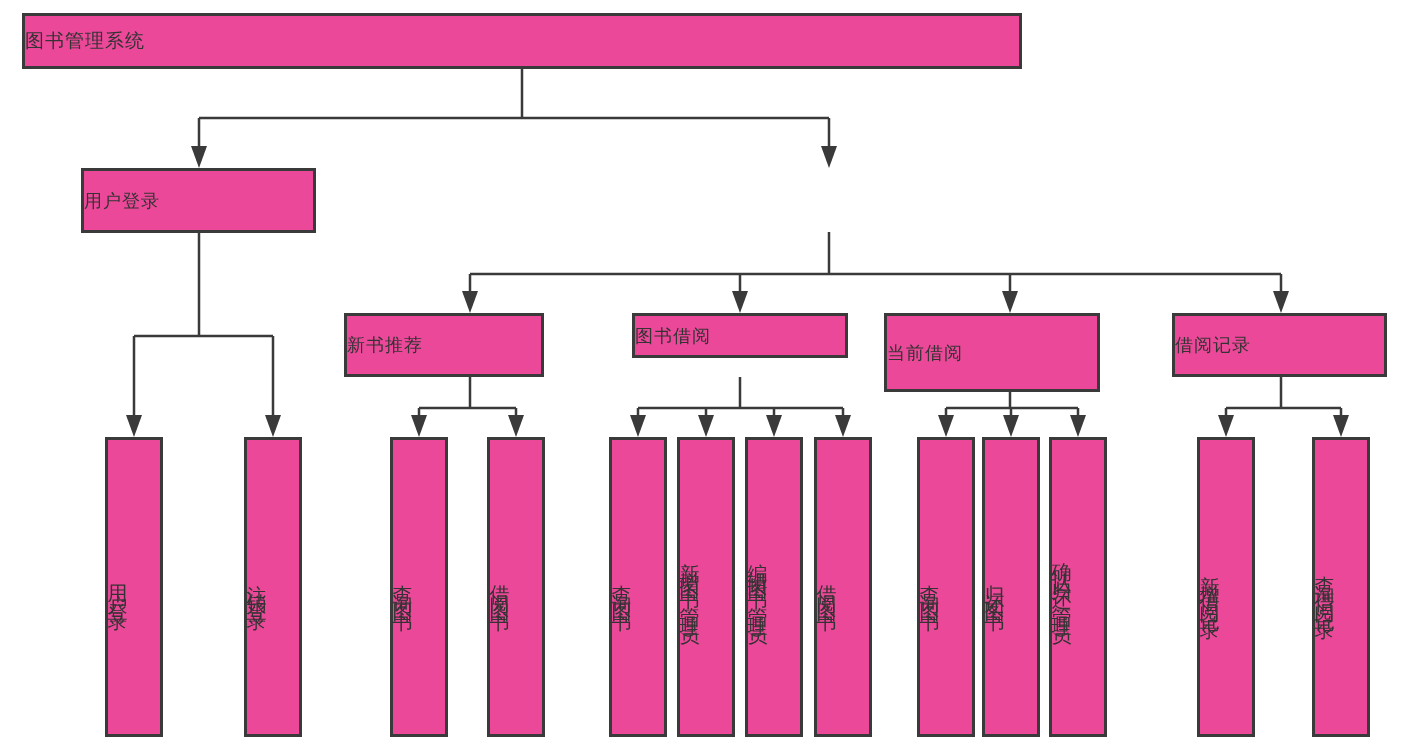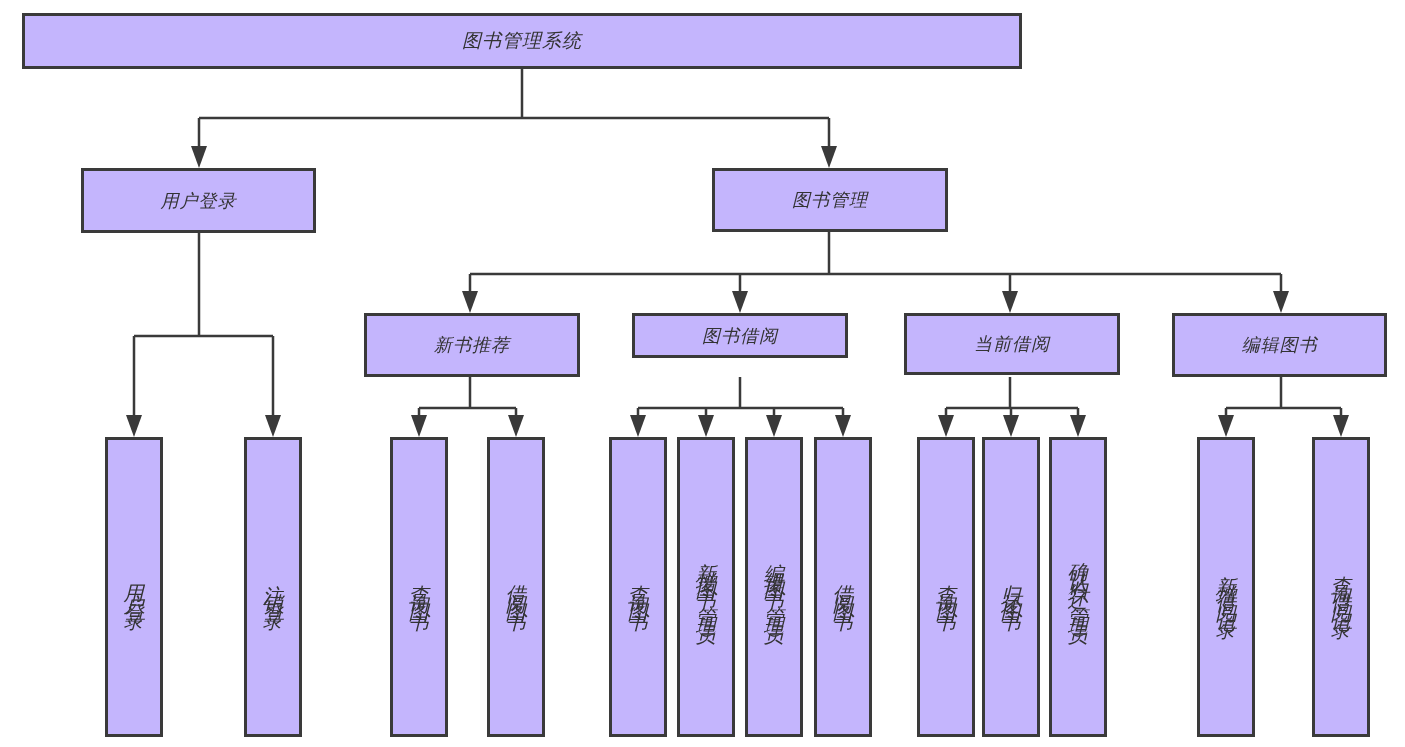--- a/index.html
+++ b/index.html
@@ -16,27 +16,26 @@
     background:var(--bg);
     overflow:hidden;
   }
   .connectors{
     position:absolute;left:0;top:0;width:1405px;height:747px;
     pointer-events:none;
   }
   .box{
     position:absolute;
     box-sizing:border-box;
-    background:#c4b5fd;
+    background:#ec4899;
     border:3px solid var(--line);
     display:flex;
     align-items:center;
-    justify-content:center;
+    justify-content:flex-start;
     color:var(--text);
-    font-style:italic;
   }
   .hlabel{
     font-size:18px;
     letter-spacing:1px;
     white-space:nowrap;
     color:var(--text);
   }
   .root .hlabel{font-size:19px;}
   .vbox span{
     writing-mode:vertical-rl;
@@ -102,35 +101,32 @@
     </g>
   </svg>
 
   <div class="box root" style="left:22px;top:13px;width:1000px;height:56px;">
     <span class="hlabel">图书管理系统</span>
   </div>
 
   <div class="box" style="left:81px;top:168px;width:235px;height:65px;">
     <span class="hlabel">用户登录</span>
   </div>
-  <div class="box" style="left:712px;top:168px;width:236px;height:64px;">
-    <span class="hlabel">图书管理</span>
-  </div>
 
-  <div class="box" style="left:364px;top:313px;width:216px;height:64px;">
+  <div class="box" style="left:344px;top:313px;width:200px;height:64px;">
     <span class="hlabel">新书推荐</span>
   </div>
   <div class="box" style="left:632px;top:313px;width:216px;height:45px;">
     <span class="hlabel">图书借阅</span>
   </div>
-  <div class="box" style="left:904px;top:313px;width:216px;height:62px;">
+  <div class="box" style="left:884px;top:313px;width:216px;height:79px;">
     <span class="hlabel">当前借阅</span>
   </div>
   <div class="box" style="left:1172px;top:313px;width:215px;height:64px;">
-    <span class="hlabel">编辑图书</span>
+    <span class="hlabel">借阅记录</span>
   </div>
 
   <div class="box vbox" style="left:105px;top:437px;width:58px;height:300px;">
     <span>用户登录</span>
   </div>
   <div class="box vbox" style="left:244px;top:437px;width:58px;height:300px;">
     <span>注销登录</span>
   </div>
 
   <div class="box vbox" style="left:390px;top:437px;width:58px;height:300px;">

